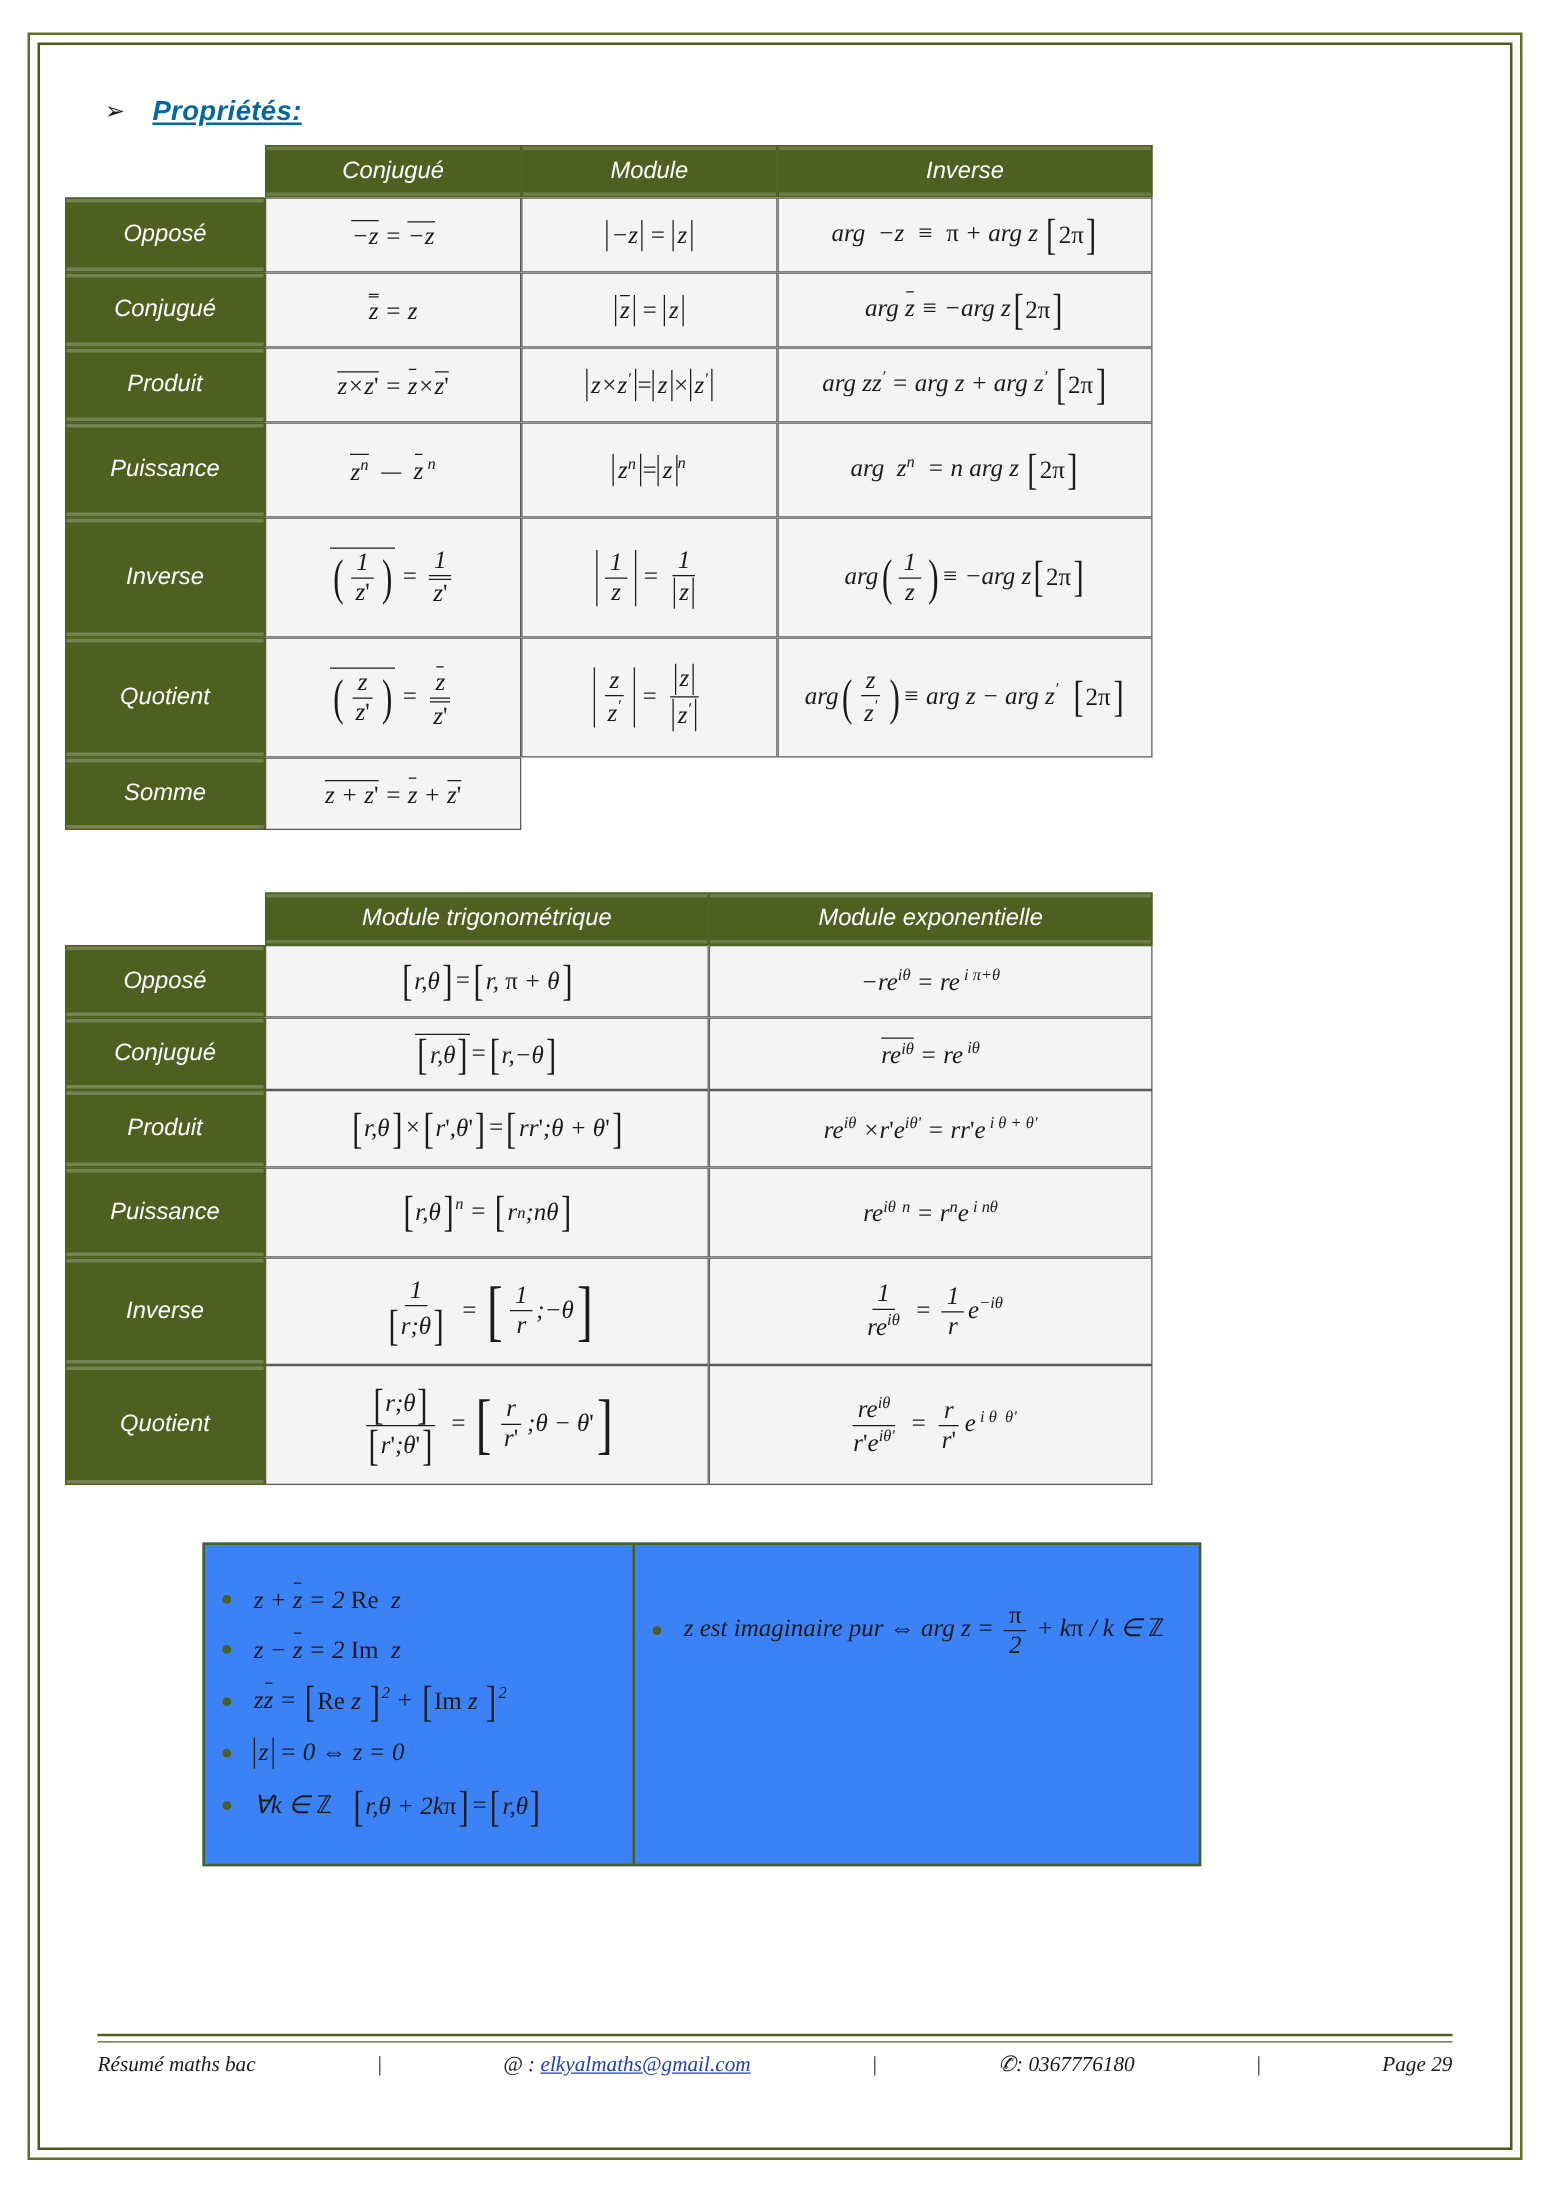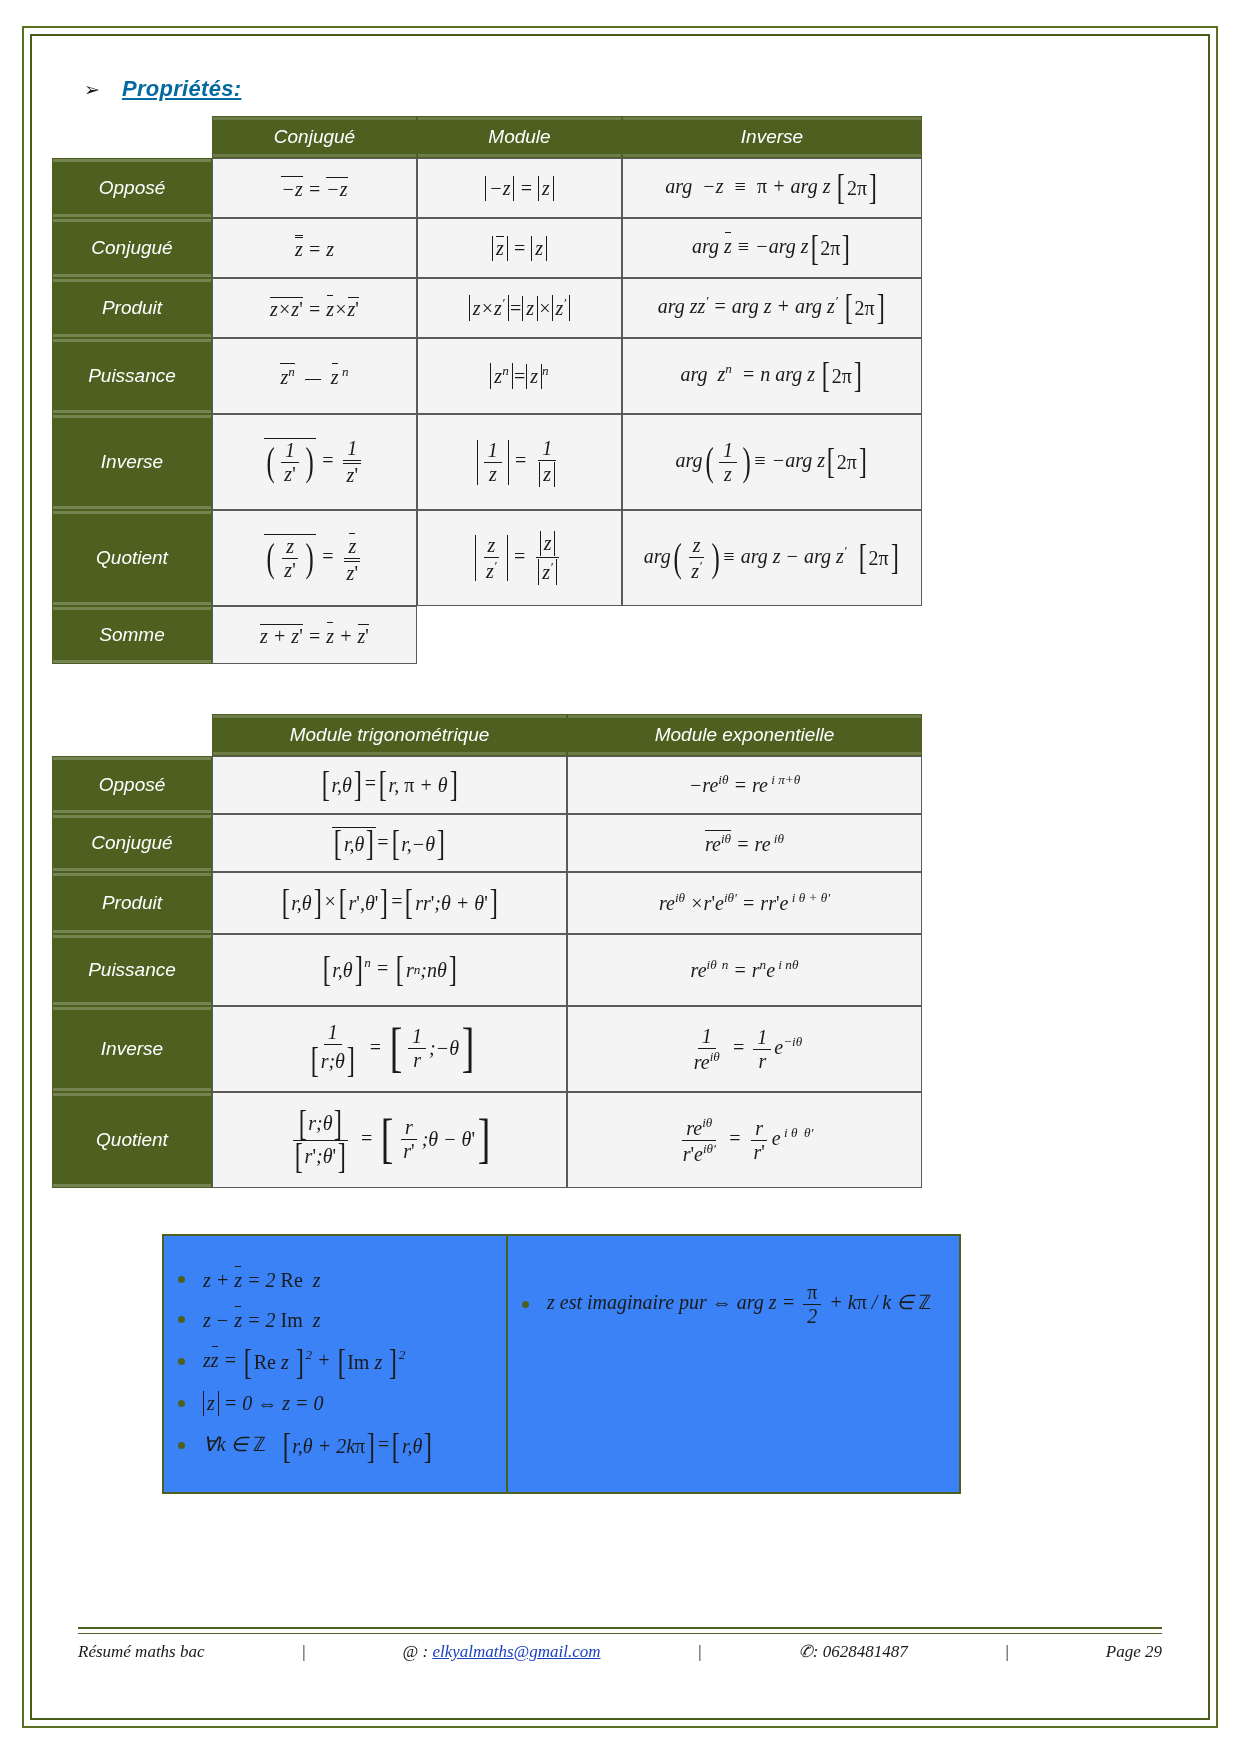--- a/index.html
+++ b/index.html
@@ -515,17 +515,17 @@
 <div class="footer-rule2"></div>
 <div class="footer">
   <span>Résumé maths bac</span>
   <span class="sep">|</span>
   <span>
     <span>@ :</span>
     <a class="mail" href="#">elkyalmaths@gmail.com</a>
   </span>
   <span class="sep">|</span>
   <span>
-    <span>✆</span><span>:&nbsp;</span><span>0628481487</span>
+    <span>✆</span><span>:&nbsp;</span><span>0367776180</span>
   </span>
   <span class="sep">|</span>
   <span>Page 29</span>
 </div>
 
 </body></html>

